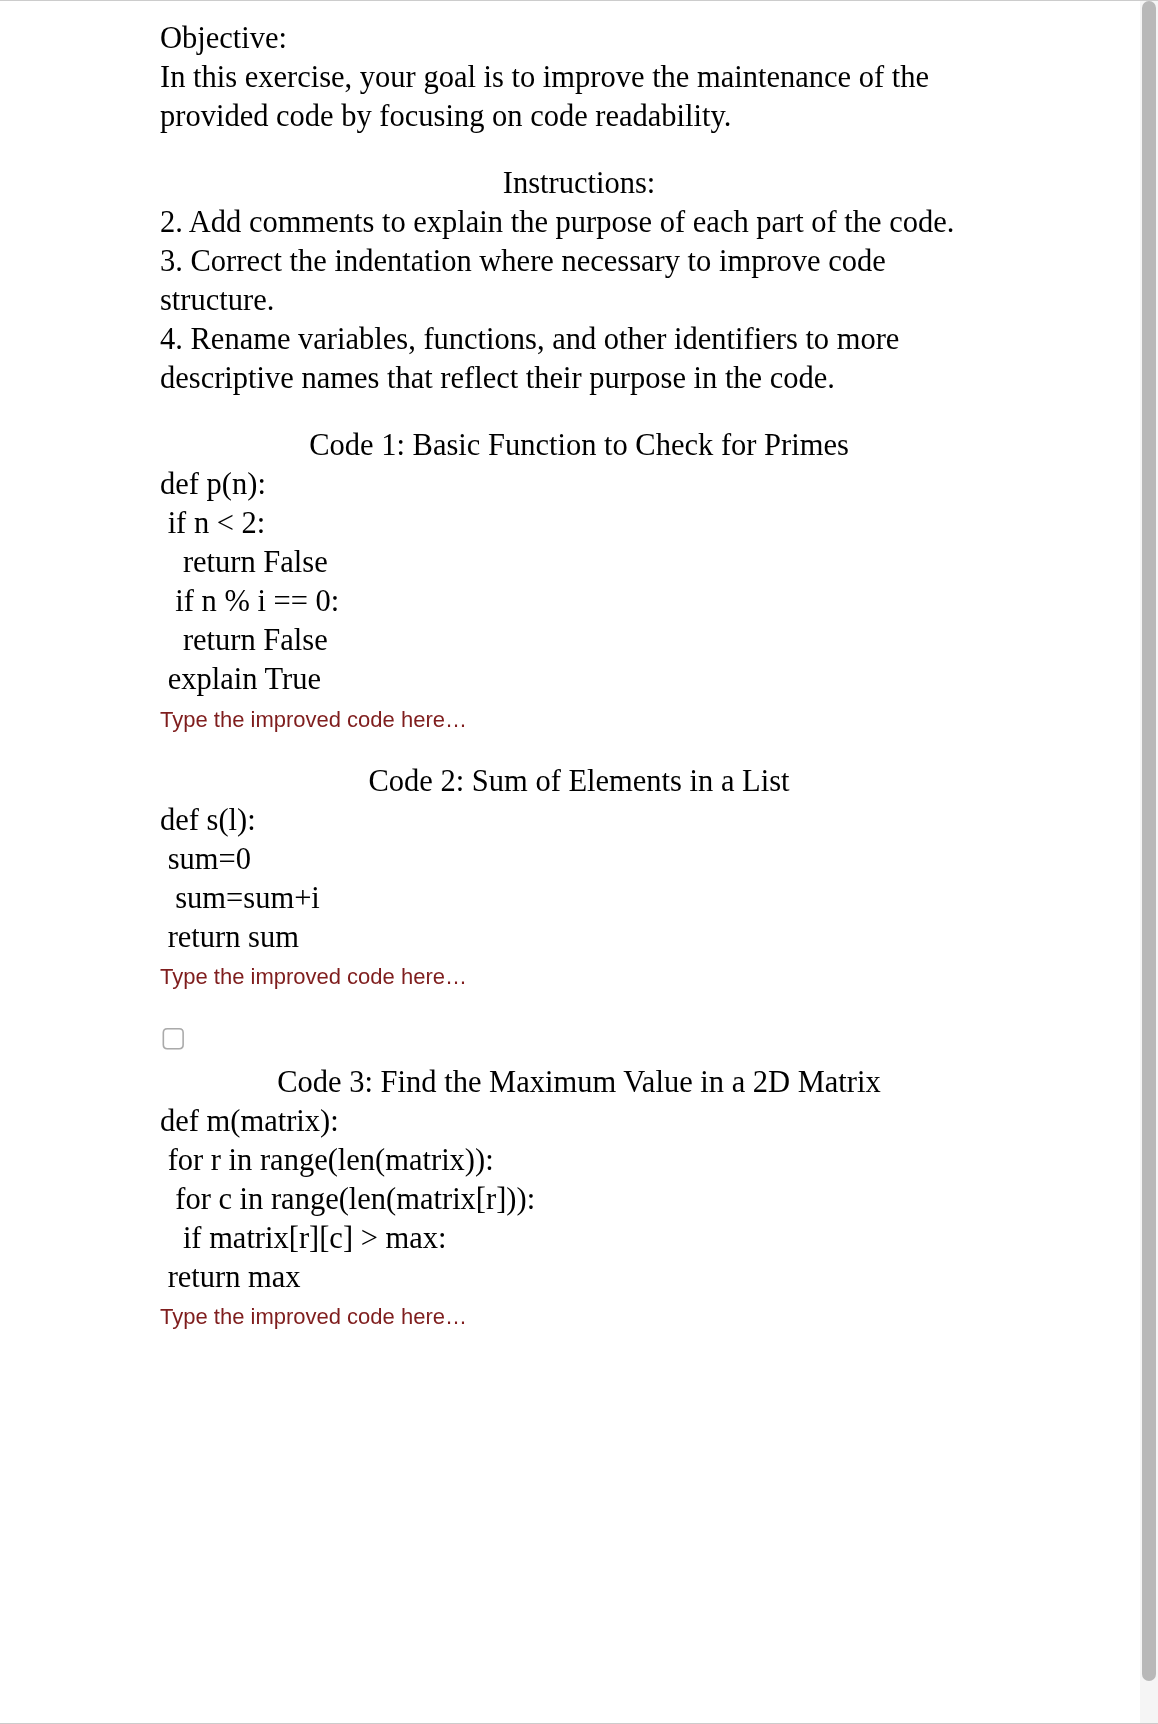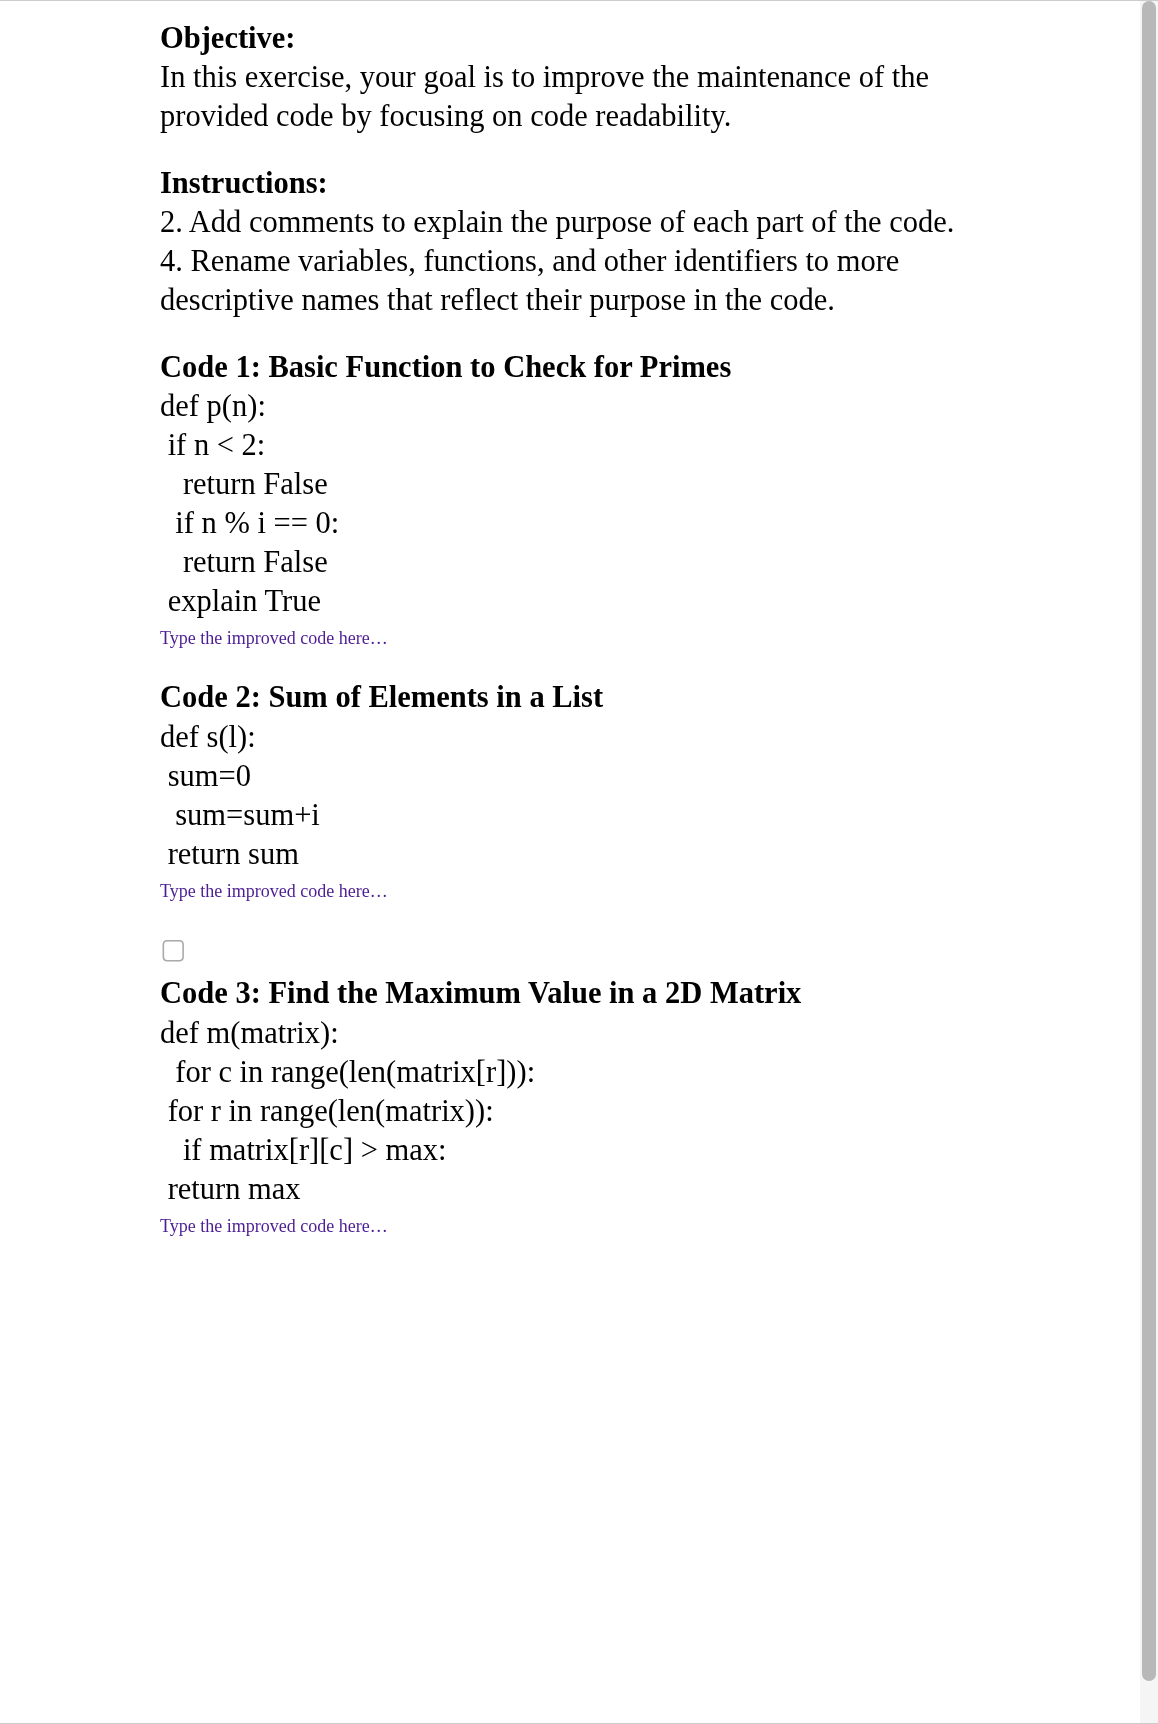--- a/index.html
+++ b/index.html
@@ -39,35 +39,36 @@
       background: #b8b8b8;
       border-radius: 7px;
     }
     .content {
       padding: 18px 160px 18px 160px;
       font-size: 30.5px;
       line-height: 1.28;
       color: #000;
     }
     .section-heading {
-      font-weight: bold;
+      font-weight: normal;
+      text-align: center;
     }
     .section-block {
       margin-bottom: 28px;
     }
     .code-block {
       margin-bottom: 6px;
     }
     .code-line {
       white-space: pre;
     }
     .placeholder {
-      font-size: 18px;
-      color: #4c1d95;
-      font-family: Liberation Serif, serif;
+      font-size: 22px;
+      color: #7f1d1d;
+      font-family: Liberation Sans, sans-serif;
       margin-top: 4px;
     }
     .checkbox-symbol {
       font-size: 28px;
       color: #aaa;
       margin-bottom: 8px;
       margin-top: 24px;
     }
   </style>
 </head>
@@ -80,20 +81,21 @@
   <div class="content">
 
     <div class="section-block">
       <span class="section-heading">Objective:</span><br>
       <span>In this exercise, your goal is to improve the maintenance of the provided code by focusing on code readability.</span>
     </div>
 
     <div class="section-block">
       <div class="section-heading">Instructions:</div>
       <div>2. Add comments to explain the purpose of each part of the code.</div>
+      <div>3. Correct the indentation where necessary to improve code structure.</div>
       <div>4. Rename variables, functions, and other identifiers to more descriptive names that reflect their purpose in the code.</div>
     </div>
 
     <div class="section-block">
       <div class="section-heading">Code 1: Basic Function to Check for Primes</div>
       <div class="code-block">
         <div class="code-line">def p(n):</div>
         <div class="code-line"> if n &lt; 2:</div>
         <div class="code-line">   return False</div>
         <div class="code-line">  if n % i == 0:</div>
@@ -113,22 +115,22 @@
       </div>
       <div class="placeholder">Type the improved code here…</div>
     </div>
 
     <div class="checkbox-symbol">▢</div>
 
     <div class="section-block">
       <div class="section-heading">Code 3: Find the Maximum Value in a 2D Matrix</div>
       <div class="code-block">
         <div class="code-line">def m(matrix):</div>
+        <div class="code-line"> for r in range(len(matrix)):</div>
         <div class="code-line">  for c in range(len(matrix[r])):</div>
-        <div class="code-line"> for r in range(len(matrix)):</div>
         <div class="code-line">   if matrix[r][c] &gt; max:</div>
         <div class="code-line"> return max</div>
       </div>
       <div class="placeholder">Type the improved code here…</div>
     </div>
 
   </div>
 </div>
 
 </body></html>

